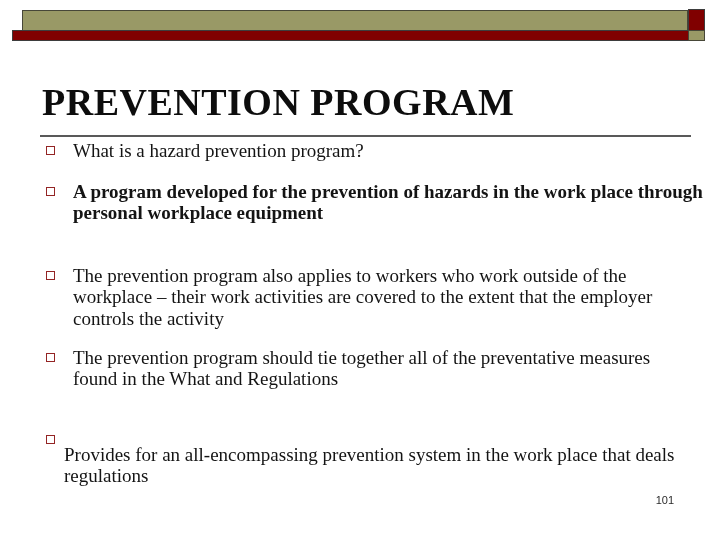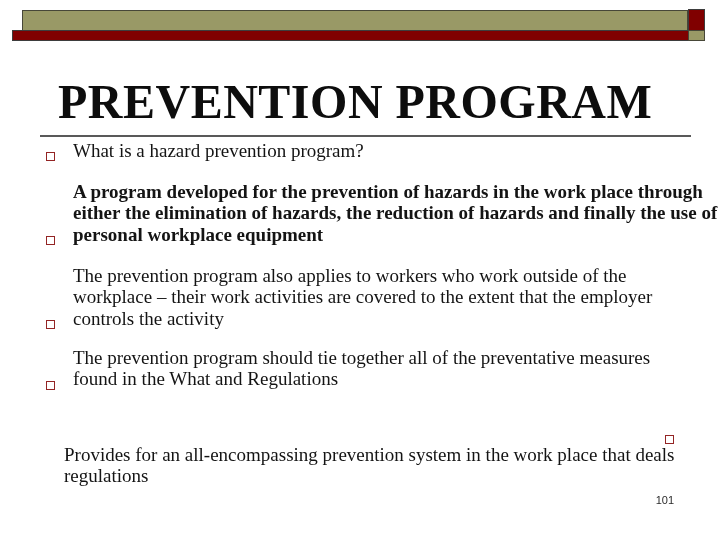--- a/index.html
+++ b/index.html
@@ -37,37 +37,37 @@
   }
   .banner-olive-cap {
     position: absolute; left: 688px; top: 30px;
     width: 15px; height: 9px;
     background: #999966;
     border: 1px solid #474738;
   }
 
   
   .slide-title {
-    position: absolute; left: 58px; top: 81px;
-    font-size: 48px; font-weight: bold;
+    position: absolute; left: 42px; top: 81px;
+    font-size: 38px; font-weight: bold;
     line-height: 42px;
     color: #0d0d0d;
     white-space: nowrap;
     letter-spacing: 0.5px;
   }
   .title-underline {
     position: absolute; left: 40px; top: 135px;
     width: 651px; height: 2px;
     background: #595959;
   }
 
   
   .bullet-item {
     position: absolute; left: 14px;
-    display: flex; align-items: flex-end; padding-left: 32px;
+    display: flex; align-items: flex-start; padding-left: 32px;
   }
   .bullet-square {
     display: block;
     width: 7px; height: 7px;
     border: 1.5px solid #932424;
     background: #ffffff;
     margin-top: 6px;
     flex: 0 0 auto;
   }
   .bullet-text {
@@ -110,21 +110,20 @@
     <span class="bullet-square"></span>
     <div class="bullet-text">
       <div class="line">What is a hazard prevention program?</div>
     </div>
   </div>
 
   <div class="bullet-item item-1">
     <span class="bullet-square"></span>
     <div class="bullet-text">
       <div class="line">A program developed for the prevention of hazards in the work place through</div>
-      <div class="line">either the elimination of hazards, the reduction of hazards and finally the use of</div>
       <div class="line">personal workplace equipment</div>
     </div>
   </div>
 
   <div class="bullet-item item-2">
     <span class="bullet-square"></span>
     <div class="bullet-text">
       <div class="line">The prevention program also applies to workers who work outside of the</div>
       <div class="line">workplace – their work activities are covered to the extent that the employer</div>
       <div class="line">controls the activity</div>

